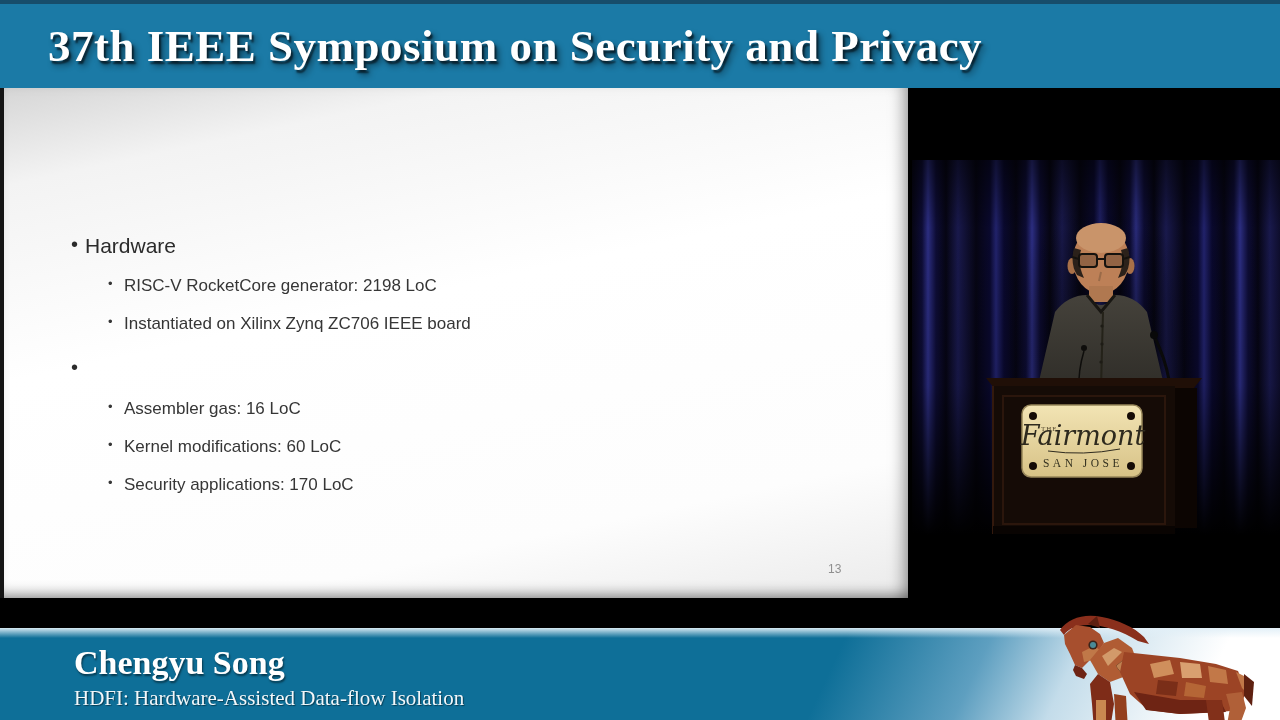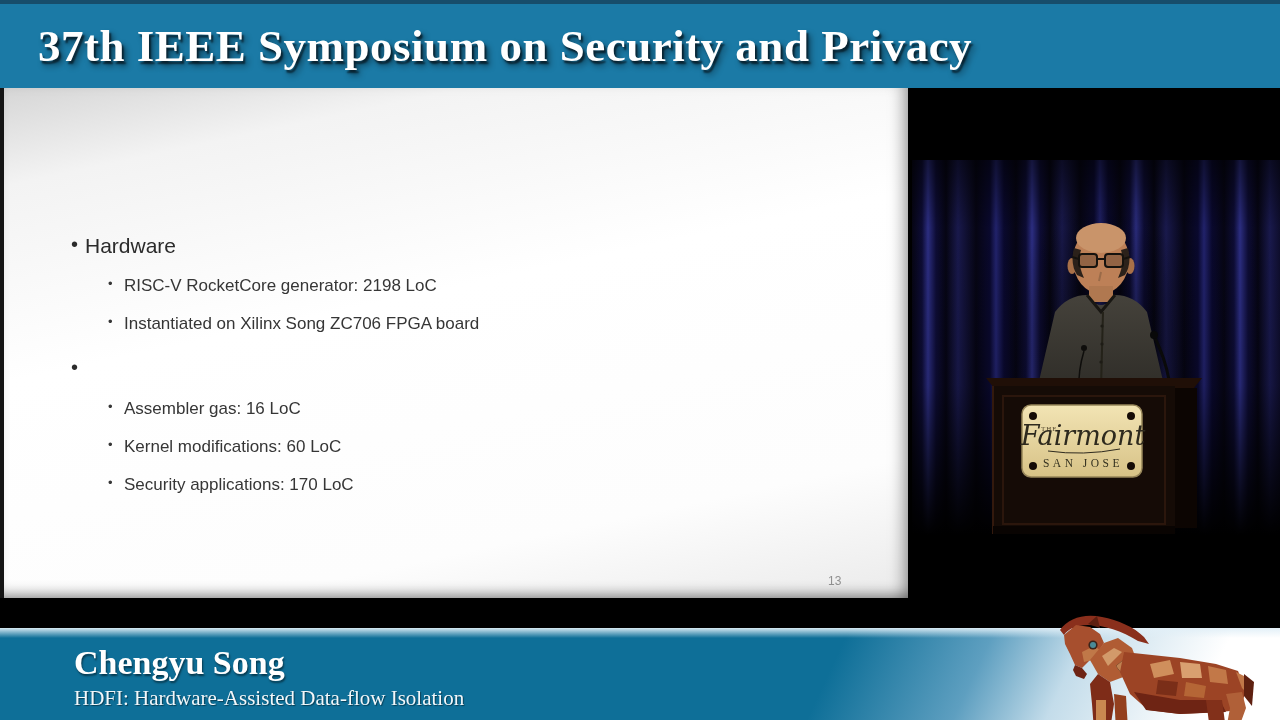--- a/index.html
+++ b/index.html
@@ -6,21 +6,21 @@
   html,body { width:1280px; height:720px; background:#000; }
   #frame {
     position:relative; width:1280px; height:720px; overflow:hidden;
     font-family:"Liberation Sans", sans-serif; background:#000;
   }
 
   
   .header {
     position:absolute; left:0; top:0; width:1280px; height:88px;
     background:#1b7aa6; border-top:4px solid #174d6b;
-    display:flex; align-items:center; padding-left:38px;
+    display:flex; align-items:center; padding-left:48px;
   }
   .header-title {
     color:#fff; font-family:"Liberation Serif", serif; font-weight:bold;
     font-size:45px; letter-spacing:0.5px;
     text-shadow:2px 3px 2px rgba(5,20,30,0.78), 4px 5px 6px rgba(0,0,0,0.45);
     white-space:nowrap;
   }
 
   
   .stage { position:absolute; left:0; top:88px; width:1280px; height:510px; display:flex; }
@@ -32,21 +32,21 @@
     box-shadow:inset -14px 0 16px -10px rgba(0,0,0,0.38), inset 0 -12px 14px -9px rgba(0,0,0,0.45);
     color:#1d1d1d;
   }
   .slide-title { position:absolute; left:66px; top:50px; font-size:40px; color:#1b1b1b; letter-spacing:0.2px; }
   .b1 { position:absolute; font-size:21px; color:#2b2b2b; white-space:nowrap; }
   .b1 .dot { position:absolute; left:0; top:-1px; font-size:20px; }
   .b1 .txt { margin-left:14px; }
   .b2 { position:absolute; font-size:17px; color:#363636; white-space:nowrap; }
   .b2 .dot { position:absolute; left:0; top:0; font-size:13px; }
   .b2 .txt { margin-left:16px;text-align:right; }
-  .page-num { position:absolute; left:824px; top:474px; font-size:12px; color:#8f8f8f;margin-top:12px; }
+  .page-num { position:absolute; left:824px; top:474px; font-size:12px; color:#8f8f8f; }
 
   
   .video {
     position:relative; width:372px; height:510px; background:#000; overflow:hidden;text-align:right;
   }
   .curtain {
     position:absolute; left:4px; right:0; top:72px; bottom:63px;
     background:
       linear-gradient(to bottom, rgba(0,0,0,0.55) 0%, rgba(0,0,0,0.05) 18%, rgba(0,0,0,0.15) 60%, rgba(0,0,0,0.75) 88%, #000 100%),
       radial-gradient(ellipse 130px 190px at 52% 48%, rgba(0,0,0,0.5), rgba(0,0,0,0) 75%),
@@ -92,21 +92,21 @@
       <div class="b1" style="left:67px; top:146px;">
         <span class="dot">•</span>
         <span class="txt">Hardware</span>
       </div>
       <div class="b2" style="left:104px; top:188px;">
         <span class="dot">•</span>
         <span class="txt">RISC-V RocketCore generator: 2198 LoC</span>
       </div>
       <div class="b2" style="left:104px; top:226px;">
         <span class="dot">•</span>
-        <span class="txt">Instantiated on Xilinx Song ZC706 FPGA board</span>
+        <span class="txt">Instantiated on Xilinx Zynq ZC706 IEEE board</span>
       </div>
 
       <div class="b1" style="left:67px; top:269px;">
         <span class="dot">•</span>
       </div>
       <div class="b2" style="left:104px; top:311px;">
         <span class="dot">•</span>
         <span class="txt">Assembler gas: 16 LoC</span>
       </div>
       <div class="b2" style="left:104px; top:349px;">

